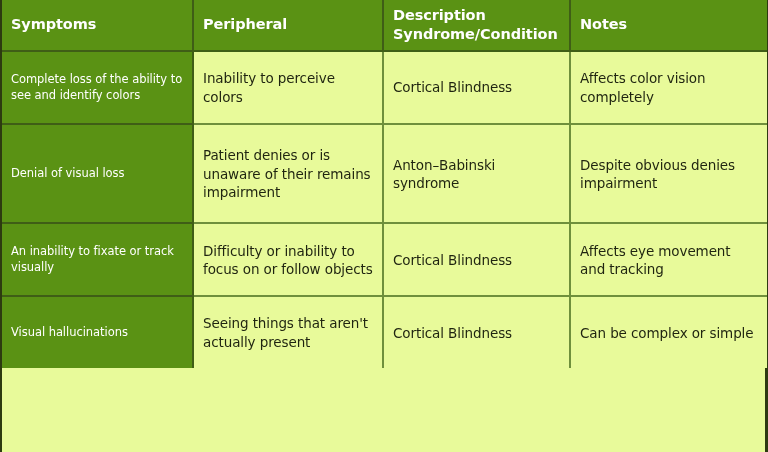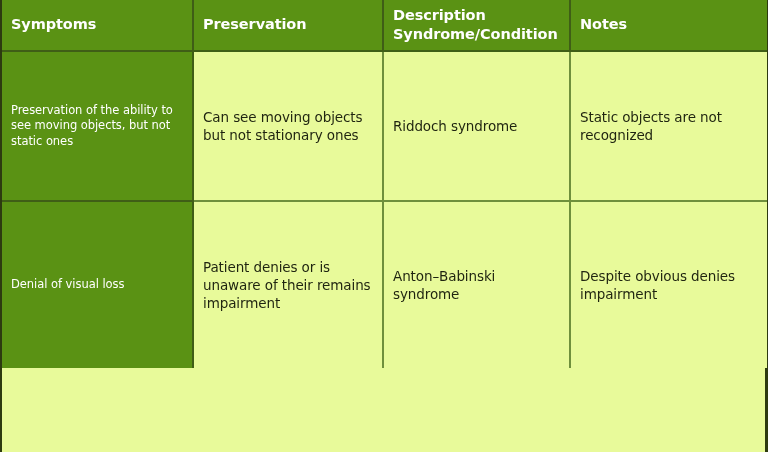--- a/index.html
+++ b/index.html
@@ -84,33 +84,45 @@
   <table class="symptom-table">
     <colgroup>
       <col class="c1">
       <col class="c2">
       <col class="c3">
       <col class="c4">
     </colgroup>
     <thead>
       <tr>
         <th>Symptoms</th>
-        <th>Preservation</th>
+        <th>Peripheral</th>
         <th>Description Syndrome/Condition</th>
         <th>Notes</th>
       </tr>
     </thead>
     <tbody>
       <tr>
-        <td class="sym">Preservation of the ability to see moving objects, but not static ones</td>
-        <td class="body-cell">Can see moving objects but not stationary ones</td>
-        <td class="body-cell">Riddoch syndrome</td>
-        <td class="body-cell">Static objects are not recognized</td>
+        <td class="sym">Complete loss of the ability to see and identify colors</td>
+        <td class="body-cell">Inability to perceive colors</td>
+        <td class="body-cell">Cortical Blindness</td>
+        <td class="body-cell">Affects color vision completely</td>
       </tr>
       <tr>
         <td class="sym">Denial of visual loss</td>
         <td class="body-cell">Patient denies or is unaware of their remains impairment</td>
         <td class="body-cell">Anton–Babinski syndrome</td>
         <td class="body-cell">Despite obvious denies impairment</td>
       </tr>
+      <tr>
+        <td class="sym">An inability to fixate or track visually</td>
+        <td class="body-cell">Difficulty or inability to focus on or follow objects</td>
+        <td class="body-cell">Cortical Blindness</td>
+        <td class="body-cell">Affects eye movement and tracking</td>
+      </tr>
+      <tr>
+        <td class="sym">Visual hallucinations</td>
+        <td class="body-cell">Seeing things that aren't actually present</td>
+        <td class="body-cell">Cortical Blindness</td>
+        <td class="body-cell">Can be complex or simple</td>
+      </tr>
     </tbody>
   </table>
 </div>
 
 </body></html>

